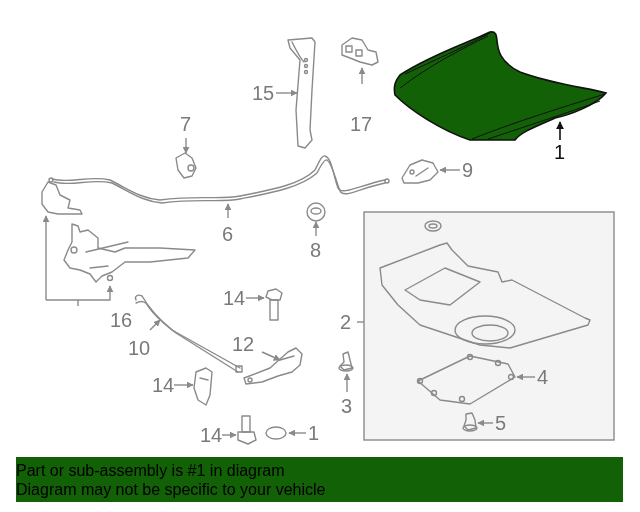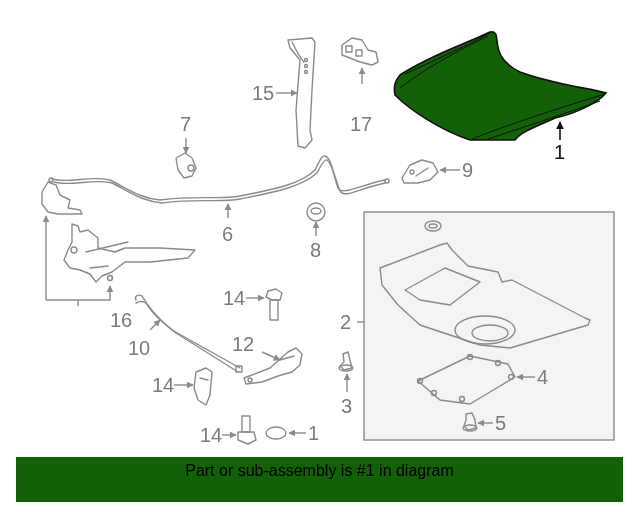--- a/index.html
+++ b/index.html
@@ -3,21 +3,21 @@
   <meta charset="utf-8">
   <style>
     html, body { margin: 0; padding: 0; background: #ffffff; }
     body { width: 640px; height: 512px; position: relative; overflow: hidden;
            font-family: "Liberation Sans", sans-serif; }
     #diagram { position: absolute; left: 0; top: 0; width: 640px; height: 455px; }
     .lbl { position: absolute; font-family: "Liberation Sans", sans-serif; font-size: 20px;
            color: #7a7a7a; line-height: 20px; white-space: nowrap; }
     .lbl.hl { color: #111111; }
     #banner { position: absolute; left: 16px; top: 457px; width: 607px; height: 45px;
-              background: #136107; color: #000; text-align: center;
+              background: #136107; color: #000; 
               font-family: "Liberation Sans", sans-serif; font-size: 16px; line-height: 19px;
               padding-top: 4px; box-sizing: border-box; }
     #banner div { display: block; }
     svg .part { fill: none; stroke: #8a8a8a; stroke-width: 1.4; stroke-linejoin: round; stroke-linecap: round; }
     svg .arrow { stroke: #8a8a8a; stroke-width: 1.4; fill: none; }
     svg .arrowhead { fill: #8a8a8a; }
     svg .arrow-dark { stroke: #111; stroke-width: 1.6; fill: none; }
     svg .arrowhead-dark { fill: #111; }
   </style>
 </head>
@@ -178,13 +178,14 @@
 <div class="lbl" style="left:232px;top:334px;">12</div>
 <div class="lbl" style="left:308px;top:423px;">1</div>
 <div class="lbl" style="left:223px;top:288px;">14</div>
 <div class="lbl" style="left:200px;top:425px;">14</div>
 <div class="lbl" style="left:252px;top:83px;">15</div>
 <div class="lbl" style="left:66px;top:310px;margin-left:44px;">16</div>
 <div class="lbl" style="left:350px;top:78px;margin-top:36px;">17</div>
 
 <div id="banner">
   <div>Part or sub-assembly is #1 in diagram</div>
+  <div>Diagram may not be specific to your vehicle</div>
 </div>
 
 </body></html>

